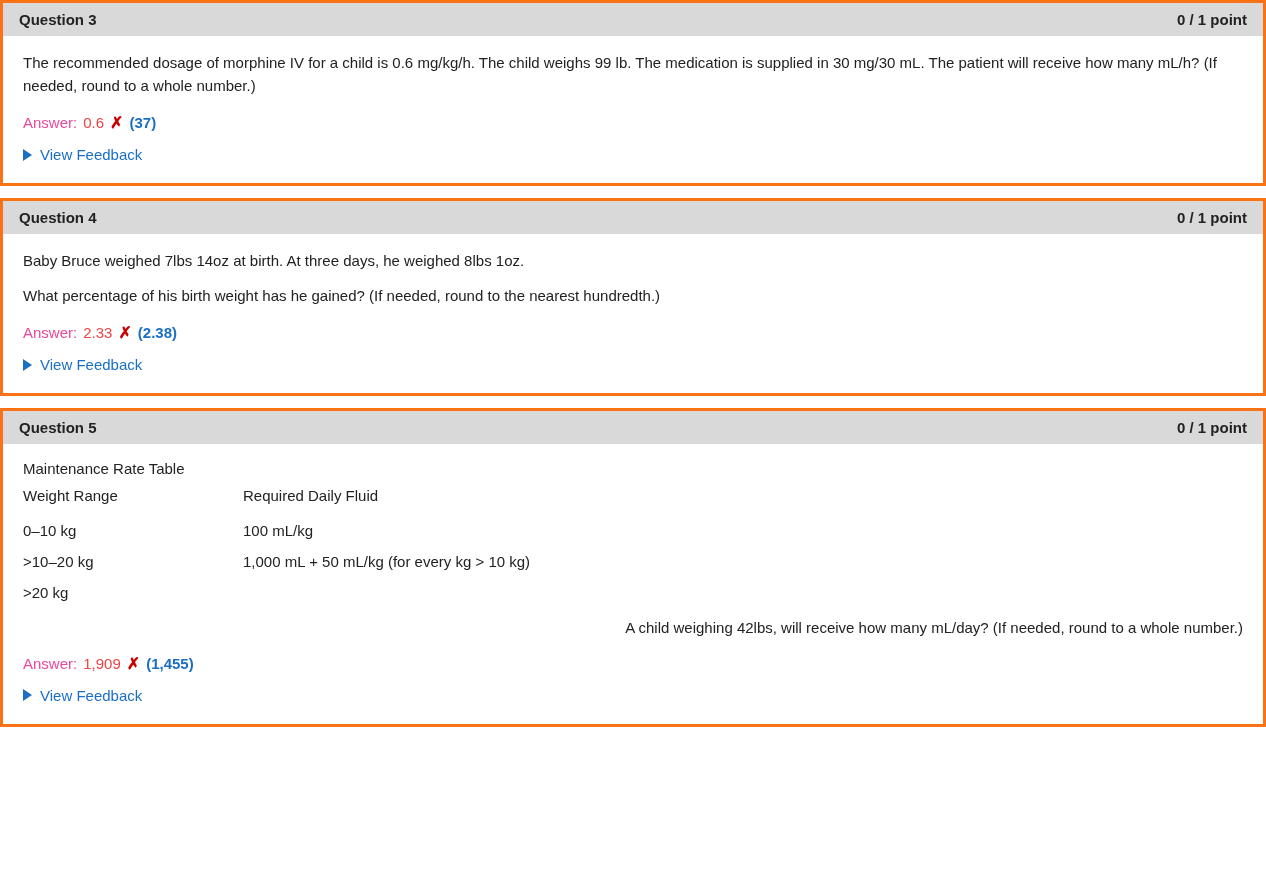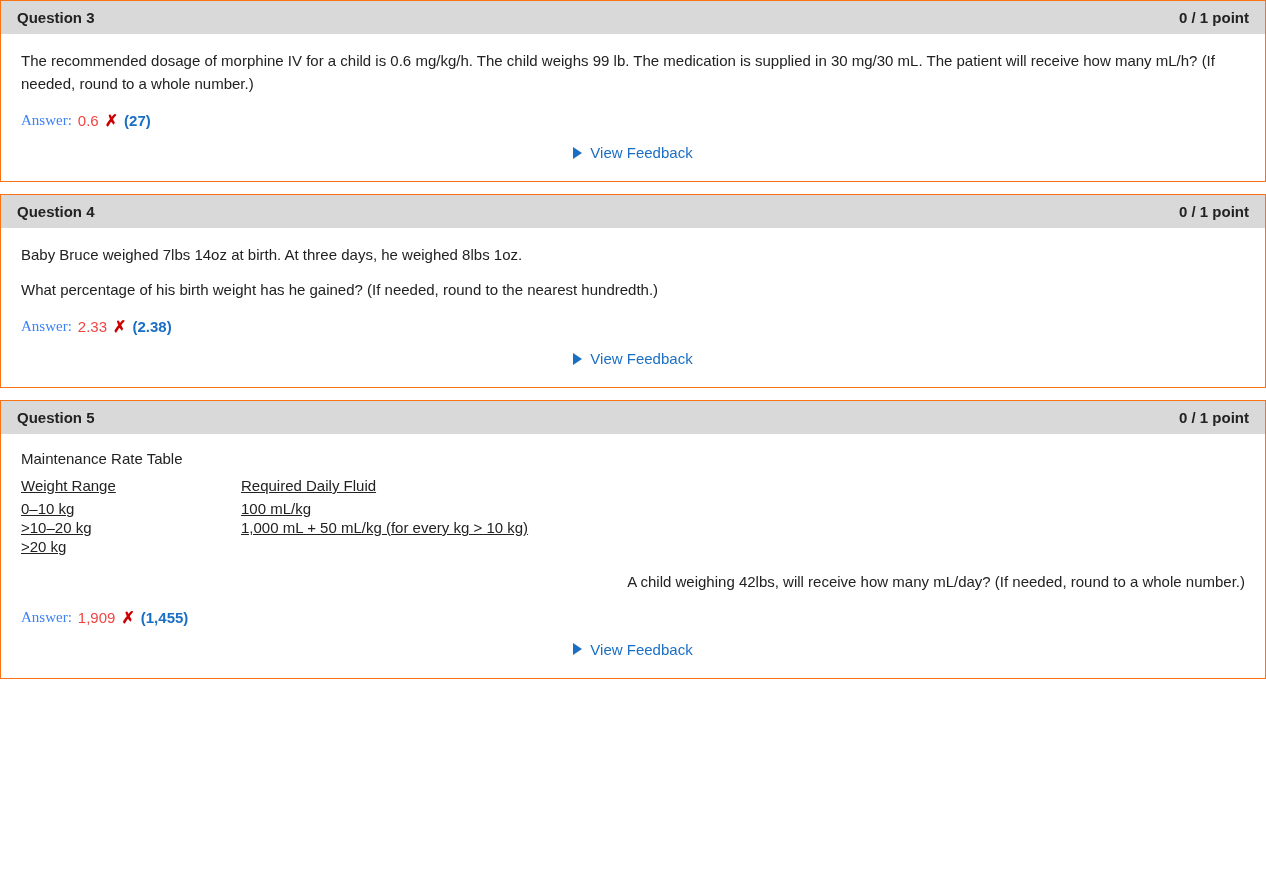--- a/index.html
+++ b/index.html
@@ -11,21 +11,21 @@
     body {
       font-family: Arial, sans-serif;
       font-size: 15px;
       background: #fff;
       color: #222;
       width: 1266px;
       min-height: 892px;
     }
 
     .question-block {
-      border: 1px solid #f97316;
+      border: 3px solid #f97316;
       margin-bottom: 12px;
     }
 
     .question-header {
       background: #d9d9d9;
       display: flex;
       justify-content: space-between;
       align-items: center;
       padding: 8px 16px;
       font-weight: bold;
@@ -43,22 +43,21 @@
 
     .answer-row {
       margin-bottom: 14px;
       display: flex;
       align-items: center;
       gap: 6px;
       font-size: 15px;
     }
 
     .answer-label {
-      color: #3b82f6;
-      font-family: Liberation Serif, serif;
+      color: #ec4899;
     }
 
     .answer-given {
       color: #ef4444;
     }
 
     .x-mark {
       color: #cc0000;
       font-size: 16px;
       font-weight: bold;
@@ -68,21 +67,20 @@
       color: #1a6fc4;
       font-weight: bold;
     }
 
     .view-feedback-row {
       display: flex;
       align-items: center;
       gap: 8px;
       margin-top: 4px;
       padding-bottom: 4px;
-      justify-content: center;
     }
 
     .triangle-icon {
       width: 0;
       height: 0;
       border-top: 6px solid transparent;
       border-bottom: 6px solid transparent;
       border-left: 9px solid #1a6fc4;
       display: inline-block;
     }
@@ -99,23 +97,22 @@
     }
 
     .maintenance-table-title {
       margin-bottom: 10px;
       font-size: 15px;
     }
 
     .table-grid {
       display: grid;
       grid-template-columns: 220px 1fr;
-      row-gap: 2px;
-      font-size: 15px;
-      text-decoration: underline;
+      row-gap: 14px;
+      font-size: 15px;
     }
 
     .table-header {
       font-weight: normal;
       margin-bottom: 4px;
     }
 
     .question-block + .question-block {
       margin-top: 10px;
     }
@@ -133,21 +130,21 @@
     <div class="question-header">
       <span>Question 3</span>
       <span>0 / 1 point</span>
     </div>
     <div class="question-body">
       <div class="question-text">The recommended dosage of morphine IV for a child is 0.6 mg/kg/h. The child weighs 99 lb. The medication is supplied in 30 mg/30 mL.  The patient will receive how many mL/h?  (If needed, round to a whole number.)</div>
       <div class="answer-row">
         <span class="answer-label">Answer:</span>
         <span class="answer-given">0.6</span>
         <span class="x-mark">✗</span>
-        <span class="correct-answer">(27)</span>
+        <span class="correct-answer">(37)</span>
       </div>
       <div class="view-feedback-row">
         <span class="triangle-icon"></span>
         <a class="view-feedback-link" href="#">View Feedback</a>
       </div>
     </div>
   </div>
 
   <div class="question-block" style="margin-top: 10px;">
     <div class="question-header">

